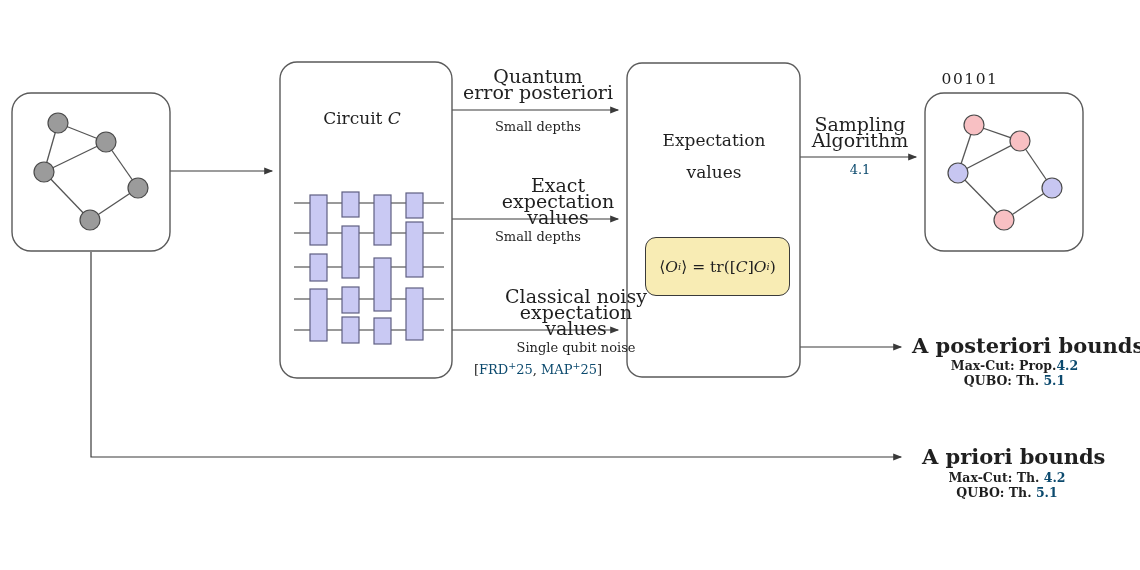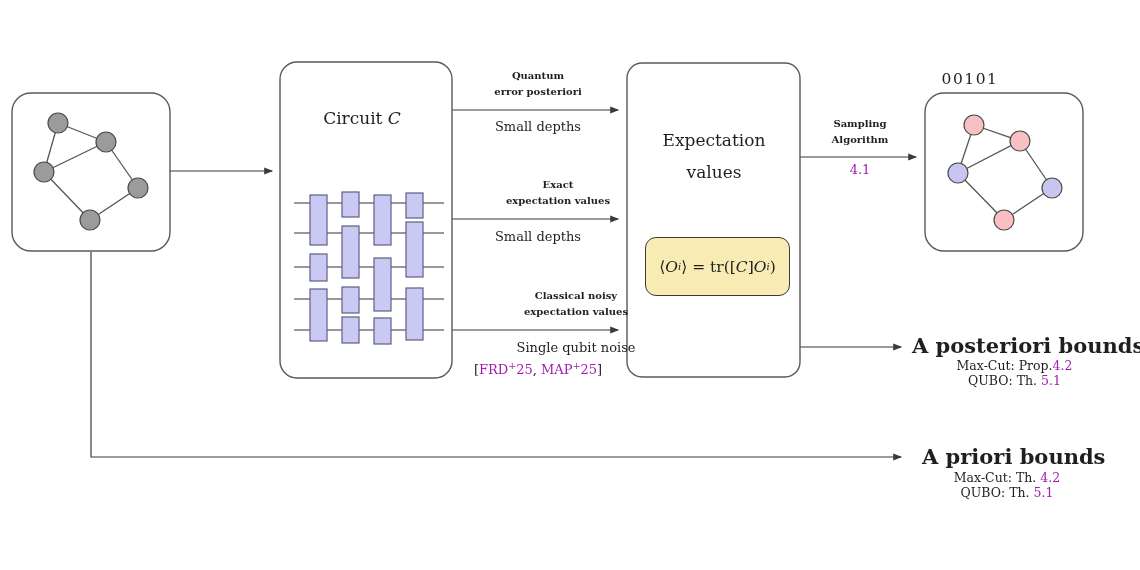--- a/index.html
+++ b/index.html
@@ -3,29 +3,29 @@
 <meta charset="utf-8">
 <style>
   html,body{margin:0;padding:0;background:#fff;}
   #canvas{
     position:relative;width:1140px;height:570px;background:#ffffff;overflow:hidden;
     font-family:"DejaVu Serif","Liberation Serif",serif;color:#1f1f1f;
   }
   .abs{position:absolute;}
   svg{position:absolute;left:0;top:0;}
   .ctr{text-align:center;}
-  .arrow-title{font-weight:bold;font-size:10px;line-height:16px;}
+  .arrow-title{font-weight:normal;font-size:19px;line-height:16px;}
   .arrow-sub{font-size:13px;line-height:15px;}
   .box-title{font-size:17px;}
   .it{font-style:italic;}
   .sub{font-size:10px;font-style:italic;vertical-align:-4px;}
   .sup{font-size:9.5px;vertical-align:5px;}
-  .purple{color:#a21caf;}
+  .purple{color:#0c4a6e;}
   .bounds-title{font-weight:bold;font-size:21px;line-height:22px;white-space:nowrap;}
-  .bounds-row{font-weight:normal;font-size:12.5px;line-height:15px;}
+  .bounds-row{font-weight:bold;font-size:12.5px;line-height:15px;}
   .formula-box{
     left:645px;top:237px;width:143px;height:57px;border:1.6px solid #3a3a3a;border-radius:11px;
     background:#f8ecb4;display:flex;align-items:center;justify-content:center;font-size:15.5px;white-space:nowrap;
   }
   .bitstring{font-size:15.5px;letter-spacing:1.5px;}
 </style>
 </head>
 <body>
 
 <div id="canvas">

